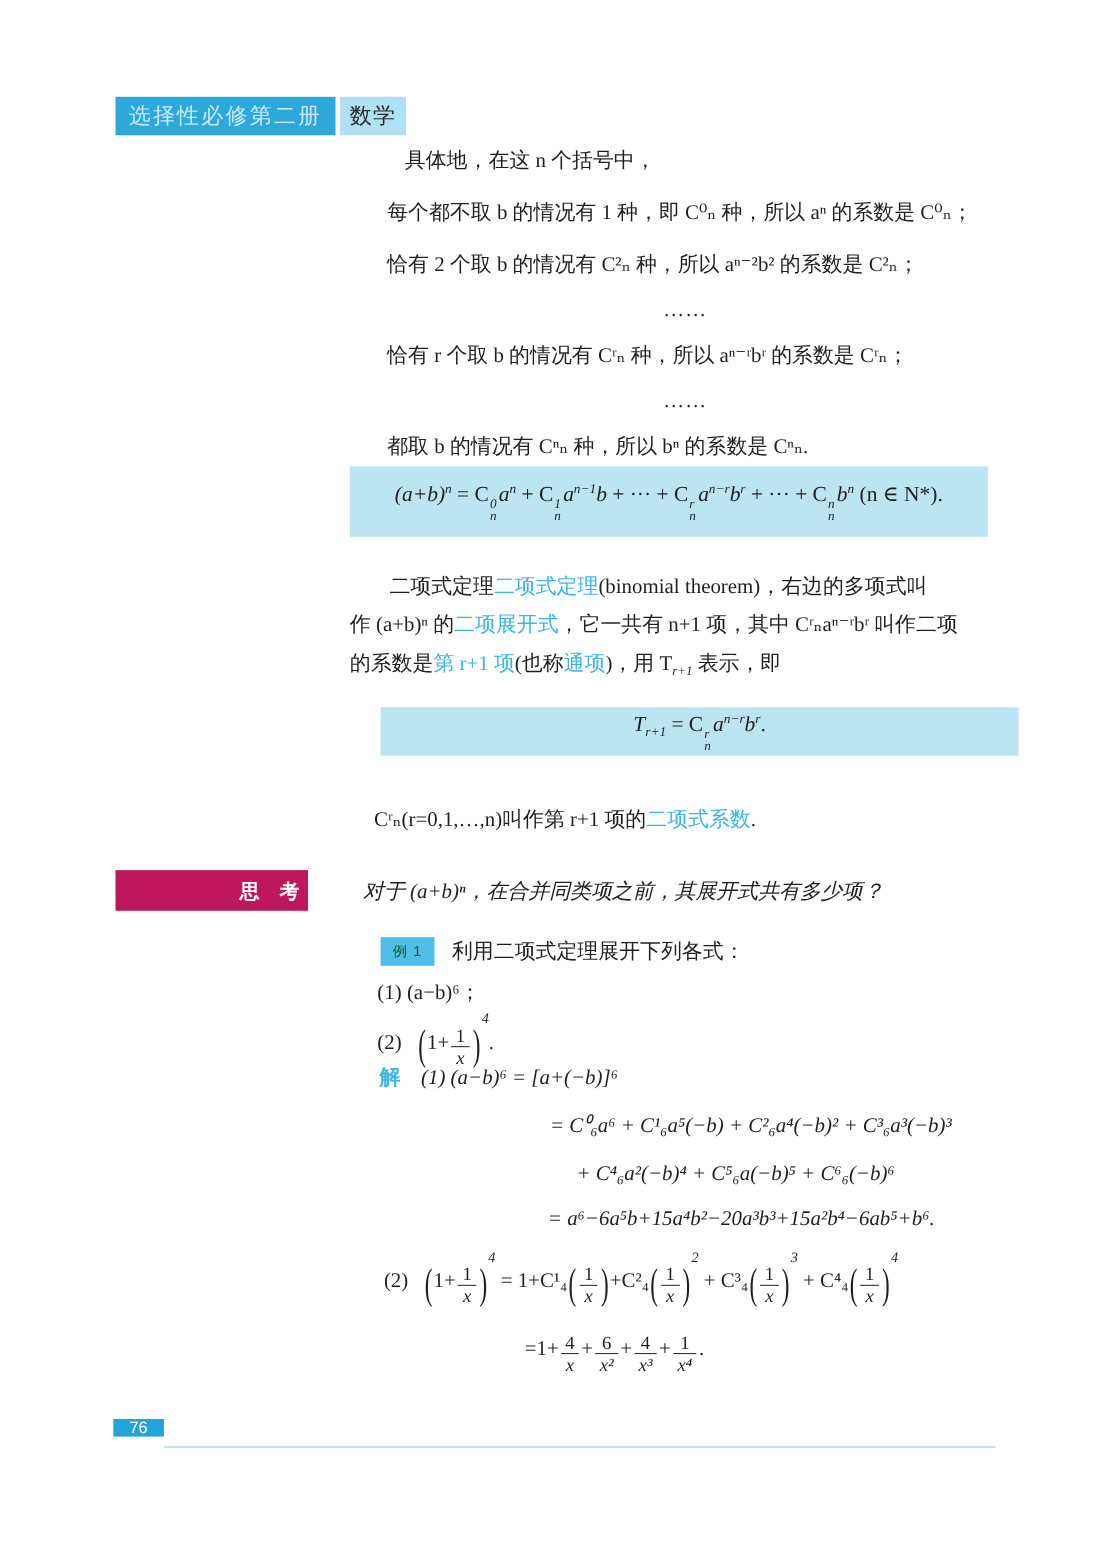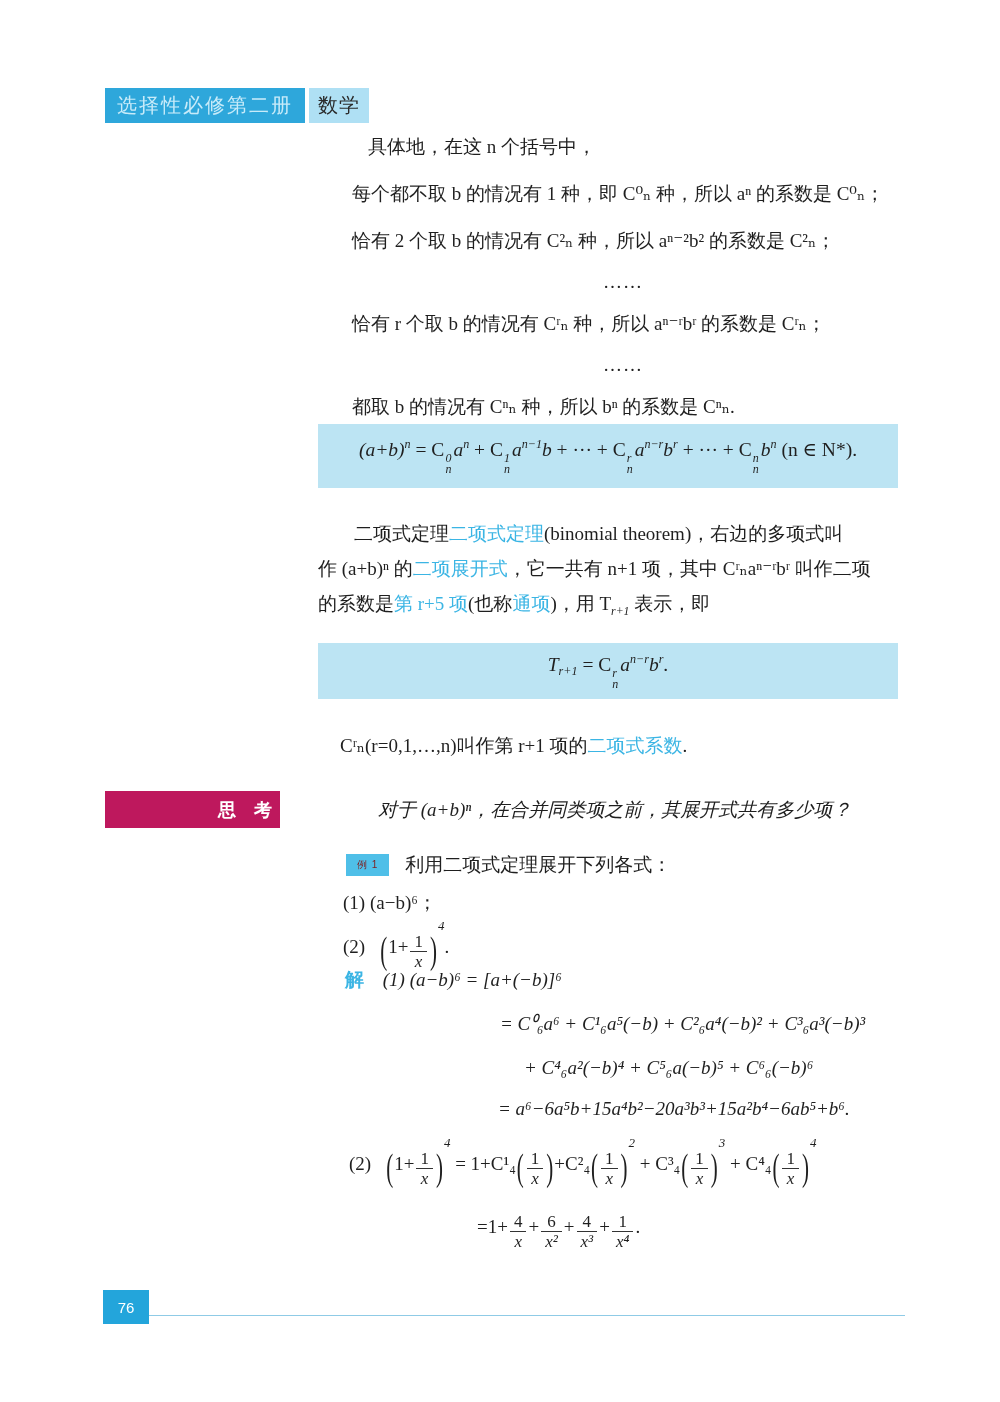--- a/index.html
+++ b/index.html
@@ -15,45 +15,45 @@
   .hdr-light{background:#AFE0F4;color:#2a2a2a;padding:4px 9px;letter-spacing:1px;}
   
   #intro{position:absolute;left:340px;top:117px;width:566px;}
   #intro p{margin:12px;line-height:35px;white-space:nowrap;}
   .indent1{text-indent:16px;}
   .dots{line-height:24px !important;text-align:center;letter-spacing:1px;}
   
   .hlbox{position:absolute;left:318px;width:580px;background:#BCE4F3;
     display:flex;align-items:center;justify-content:center;}
   #box1{top:424px;height:64px;}
-  #box2{top:643px;height:56px;}
+  #box2{top:643px;height:44px;margin-left:28px;}
   .fx{font-size:19.5px;white-space:nowrap;}
   .it{font-style:italic;}
   sup,sub{font-size:0.62em;}
   .cstack{display:inline-flex;flex-direction:column;align-items:flex-start;
     font-size:12px;line-height:11px;vertical-align:-7px;margin:0 2px 0 1px;font-style:italic;}
   .cstack span{display:block;}
   
   #para{position:absolute;left:318px;top:516px;width:592px;}
   #para p{margin:0;line-height:35px;white-space:nowrap;}
   #para p:first-child{text-indent:36px;}
   .accent{color:#3BB5E4;}
   
   #coeff{position:absolute;left:340px;top:728px;margin:0;line-height:35px;white-space:nowrap;}
   
   #think{position:absolute;left:105px;top:791px;display:flex;align-items:center;}
   .think-badge{width:167px;height:37px;background:#be185d;color:#ffffff;
     font-family:"Liberation Sans","DejaVu Sans",sans-serif;font-size:18px;font-weight:bold;
     display:flex;align-items:center;justify-content:flex-end;padding-right:8px;}
-  .think-q{margin-left:98px;white-space:nowrap;}
+  .think-q{margin-left:50px;white-space:nowrap;}
   .kai{font-style:italic;}
   
   #ex1{position:absolute;left:346px;top:852px;display:flex;align-items:center;}
-  .ex-badge{background:#4FBFE8;color:#7f1d1d;font-family:"Liberation Sans","DejaVu Sans",sans-serif;
-    font-size:10px;padding:4px 11px;letter-spacing:1px;}
+  .ex-badge{background:#4FBFE8;color:#14532d;font-family:"Liberation Sans","DejaVu Sans",sans-serif;
+    font-size:13px;padding:4px 11px;letter-spacing:1px;}
   .ex-prompt{margin-left:16px;white-space:nowrap;}
   #item1{position:absolute;left:343px;top:886px;margin:0;line-height:34px;white-space:nowrap;}
   #item2{position:absolute;left:343px;top:916px;height:52px;line-height:52px;white-space:nowrap;}
   
   #sol1l1{position:absolute;left:345px;top:962px;line-height:36px;white-space:nowrap;}
   .sol-label{color:#3BB5E4;font-weight:bold;
     font-family:"Liberation Sans","DejaVu Sans",sans-serif;font-size:19px;}
   #sol1l1 .stext{margin-left:14px;}
   .eq{position:absolute;margin:0;line-height:40px;white-space:nowrap;}
   #sol1l2{left:500px;top:1004px;font-family:Liberation Serif, serif;}
@@ -63,21 +63,21 @@
   #sol2l1{left:349px;top:1128px;}
   #sol2l2{left:477px;top:1196px;}
   .gap2{display:inline-block;width:14px;}
   
   .frac{display:inline-block;vertical-align:-14px;text-align:center;margin:0 2px;line-height:normal;}
   .frac .fn{display:block;font-size:17px;line-height:19px;padding:0 4px;}
   .frac .fd{display:block;border-top:1px solid #333;font-size:17px;line-height:19px;padding:0 4px;}
   .bigp{display:inline-block;transform:scaleY(1.85);font-size:21px;vertical-align:-4px;margin:0 1px;font-weight:300;}
   .pexp{font-size:13px;position:relative;top:-16px;font-style:italic;}
   
-  #pageno{position:absolute;left:103px;top:1290px;width:46px;height:34px;background:#23A5DB;
+  #pageno{position:absolute;left:103px;top:1290px;width:46px;height:16px;background:#23A5DB;
     color:#ffffff;font-family:"Liberation Sans","DejaVu Sans",sans-serif;font-size:15px;
     display:flex;align-items:center;justify-content:center;}
   #footline{position:absolute;left:149px;top:1315px;width:756px;height:1px;background:#8FCBE6;}
 </style>
 </head>
 <body>
 
 <div class="page">
 
   <div id="header">
@@ -108,21 +108,21 @@
           <span>n</span>
         </span><span class="it">a</span><sup class="it">n−r</sup><span class="it">b</span><sup class="it">r</sup><span> + ··· + C</span><span class="cstack">
           <span>n</span>
           <span>n</span>
         </span><span class="it">b</span><sup class="it">n</sup><span> (n ∈ N*).</span></span>
   </div>
 
   <div id="para">
     <p><span>二项式定理</span><span class="accent">二项式定理</span><span>(binomial theorem)，右边的多项式叫</span></p>
     <p><span>作 (a+b)ⁿ 的</span><span class="accent">二项展开式</span><span>，它一共有 n+1 项，其中 Cʳₙaⁿ⁻ʳbʳ 叫作二项</span></p>
-    <p><span>的系数是</span><span class="accent">第 r+5 项</span><span>(也称</span><span class="accent">通项</span><span>)，用 T</span><sub class="it">r+1</sub><span> 表示，即</span></p>
+    <p><span>的系数是</span><span class="accent">第 r+1 项</span><span>(也称</span><span class="accent">通项</span><span>)，用 T</span><sub class="it">r+1</sub><span> 表示，即</span></p>
   </div>
 
   <div id="box2" class="hlbox">
     <span class="fx"><span class="it">T</span><sub class="it">r+1</sub><span> = C</span><span class="cstack">
           <span>r</span>
           <span>n</span>
         </span><span class="it">a</span><sup class="it">n−r</sup><span class="it">b</span><sup class="it">r</sup><span>.</span></span>
   </div>
 
   <p id="coeff"><span>Cʳₙ(r=0,1,…,n)叫作第 r+1 项的</span><span class="accent">二项式系数</span><span>.</span></p>

